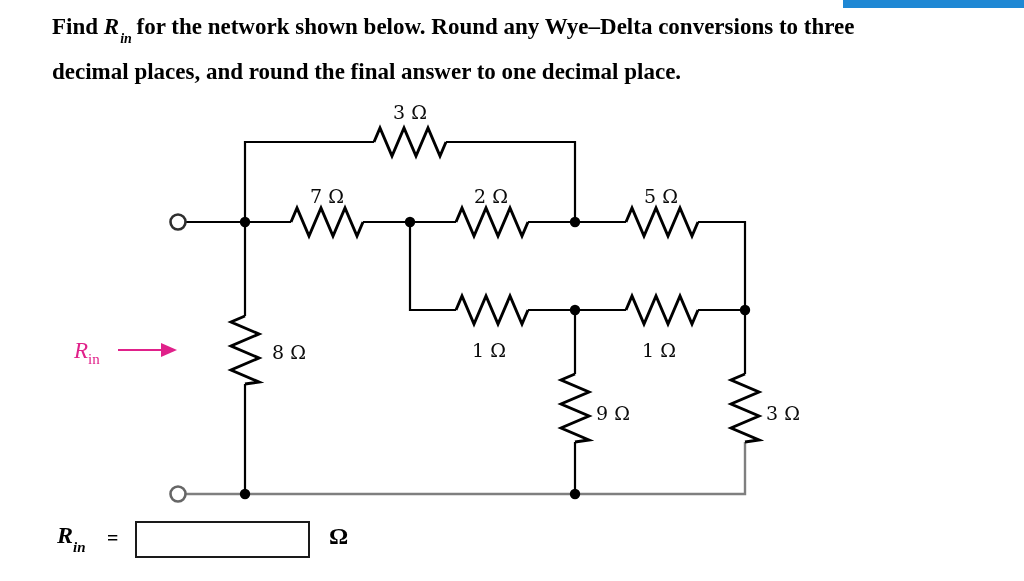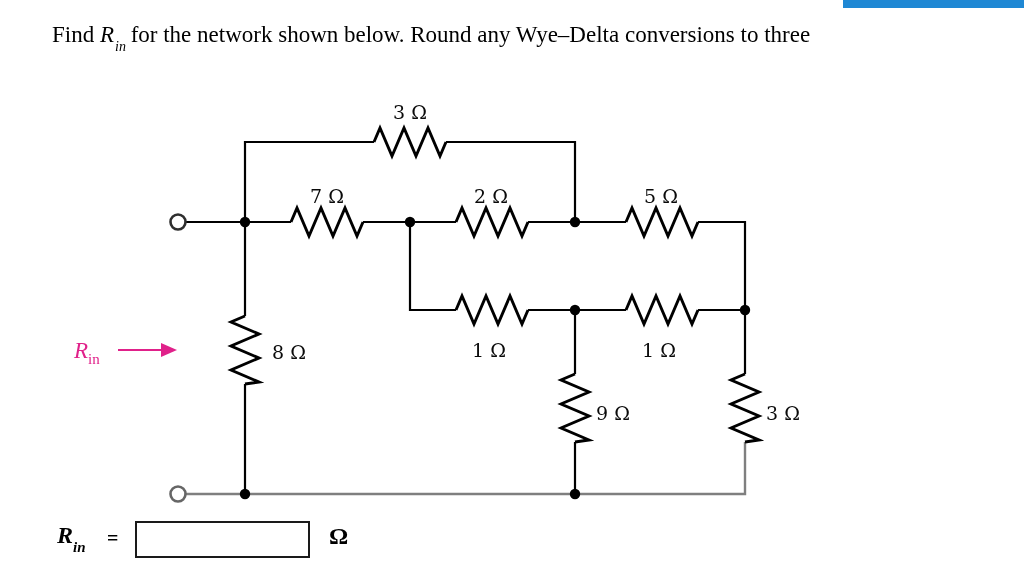--- a/index.html
+++ b/index.html
@@ -1,20 +1,20 @@
 <!DOCTYPE html>
 <html style="--accent-bar: #1f88d4; --rin-magenta: #e0218a; --wire: #000000; --bottom-wire: #7f7f7f;"><head>
 <meta charset="utf-8">
 <style>
   html,body{margin:0;padding:0;background:#fff;}
   .page{position:relative;width:1024px;height:581px;background:#ffffff;overflow:hidden;
         font-family:"Liberation Serif",serif;color:#000;}
   .accent-bar{position:absolute;left:843px;top:0;width:181px;height:8px;
         background:var(--accent-bar,#1f88d4);}
-  .problem{position:absolute;left:52px;top:12px;width:965px;font-weight:normal;
+  .problem{position:absolute;left:52px;top:4px;width:965px;font-weight:bold;
         font-size:23px;line-height:45px;color:#000;}
   .var-i{font-style:italic;}
   sub.var-sub{font-size:14px;font-style:italic;line-height:0;position:relative;top:3px;left:1px;}
   svg.circuit{position:absolute;left:0;top:0;}
   .wire{stroke:#000;stroke-width:2.2;fill:none;}
   .res{stroke:#000;stroke-width:2.9;fill:none;stroke-linejoin:miter;}
   .gwire{stroke:var(--bottom-wire,#7f7f7f);stroke-width:2.4;fill:none;}
   .node{fill:#000;}
   .term{fill:#fff;stroke:#2e2e2e;stroke-width:2.6;}
   .term.gray{stroke:#666;}
@@ -35,20 +35,21 @@
 </style>
 </head>
 <body>
 
 <div class="page">
 
   <div class="accent-bar"></div>
 
   <div class="problem">
     <div><span>Find</span> <span class="var-i"><span>R</span><sub class="var-sub">in</sub></span> <span>for the network shown below. Round any Wye–Delta conversions to three</span></div>
+    <div>decimal places, and round the final answer to one decimal place.</div>
   </div>
 
   <svg class="circuit" width="1024" height="581" viewBox="0 0 1024 581">
 
     <path class="wire" d="M186 222 H245
          M245 222 V142 H374 M446 142 H575 V222
          M245 222 H291 M363 222 H456 M528 222 H626 M698 222 H745 V310
          M410 222 V310 H456 M528 310 H626 M698 310 H745
          M245 222 V316 M245 384 V494
          M575 310 V374 M575 442 V494

